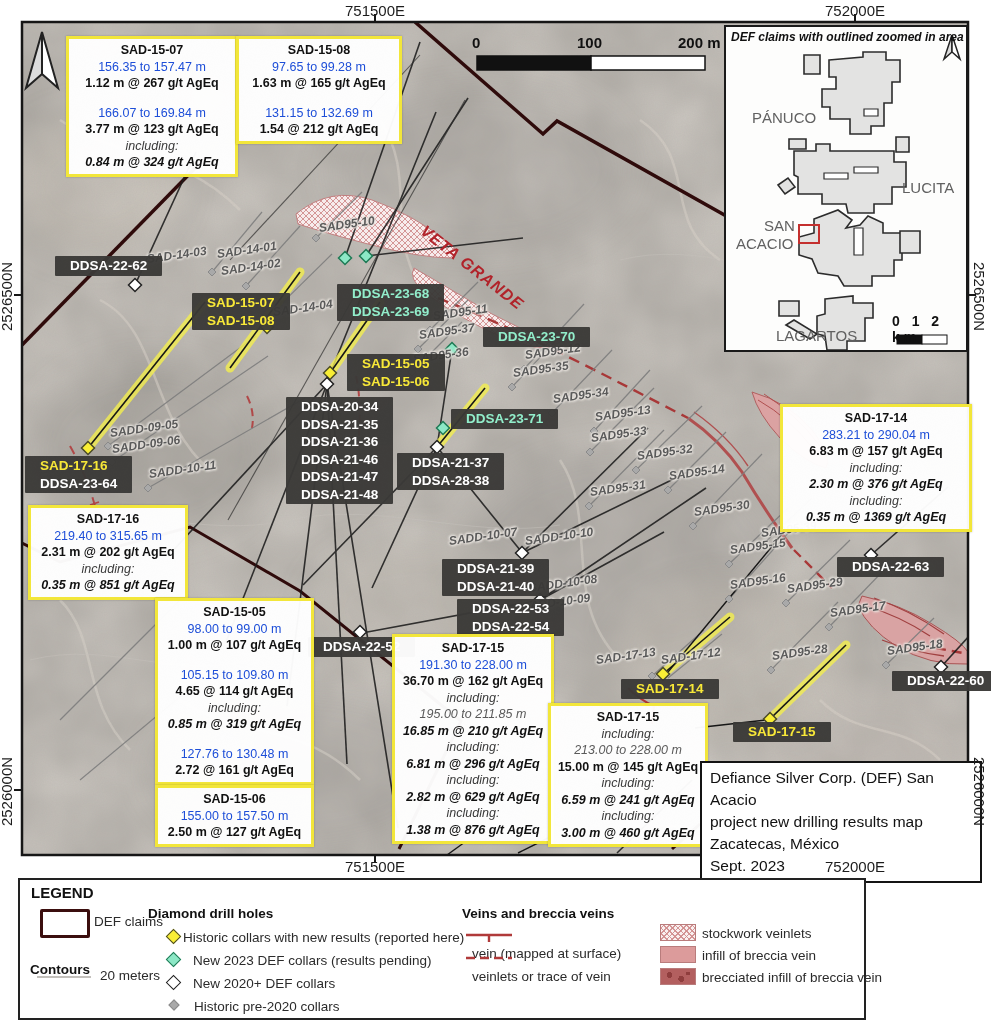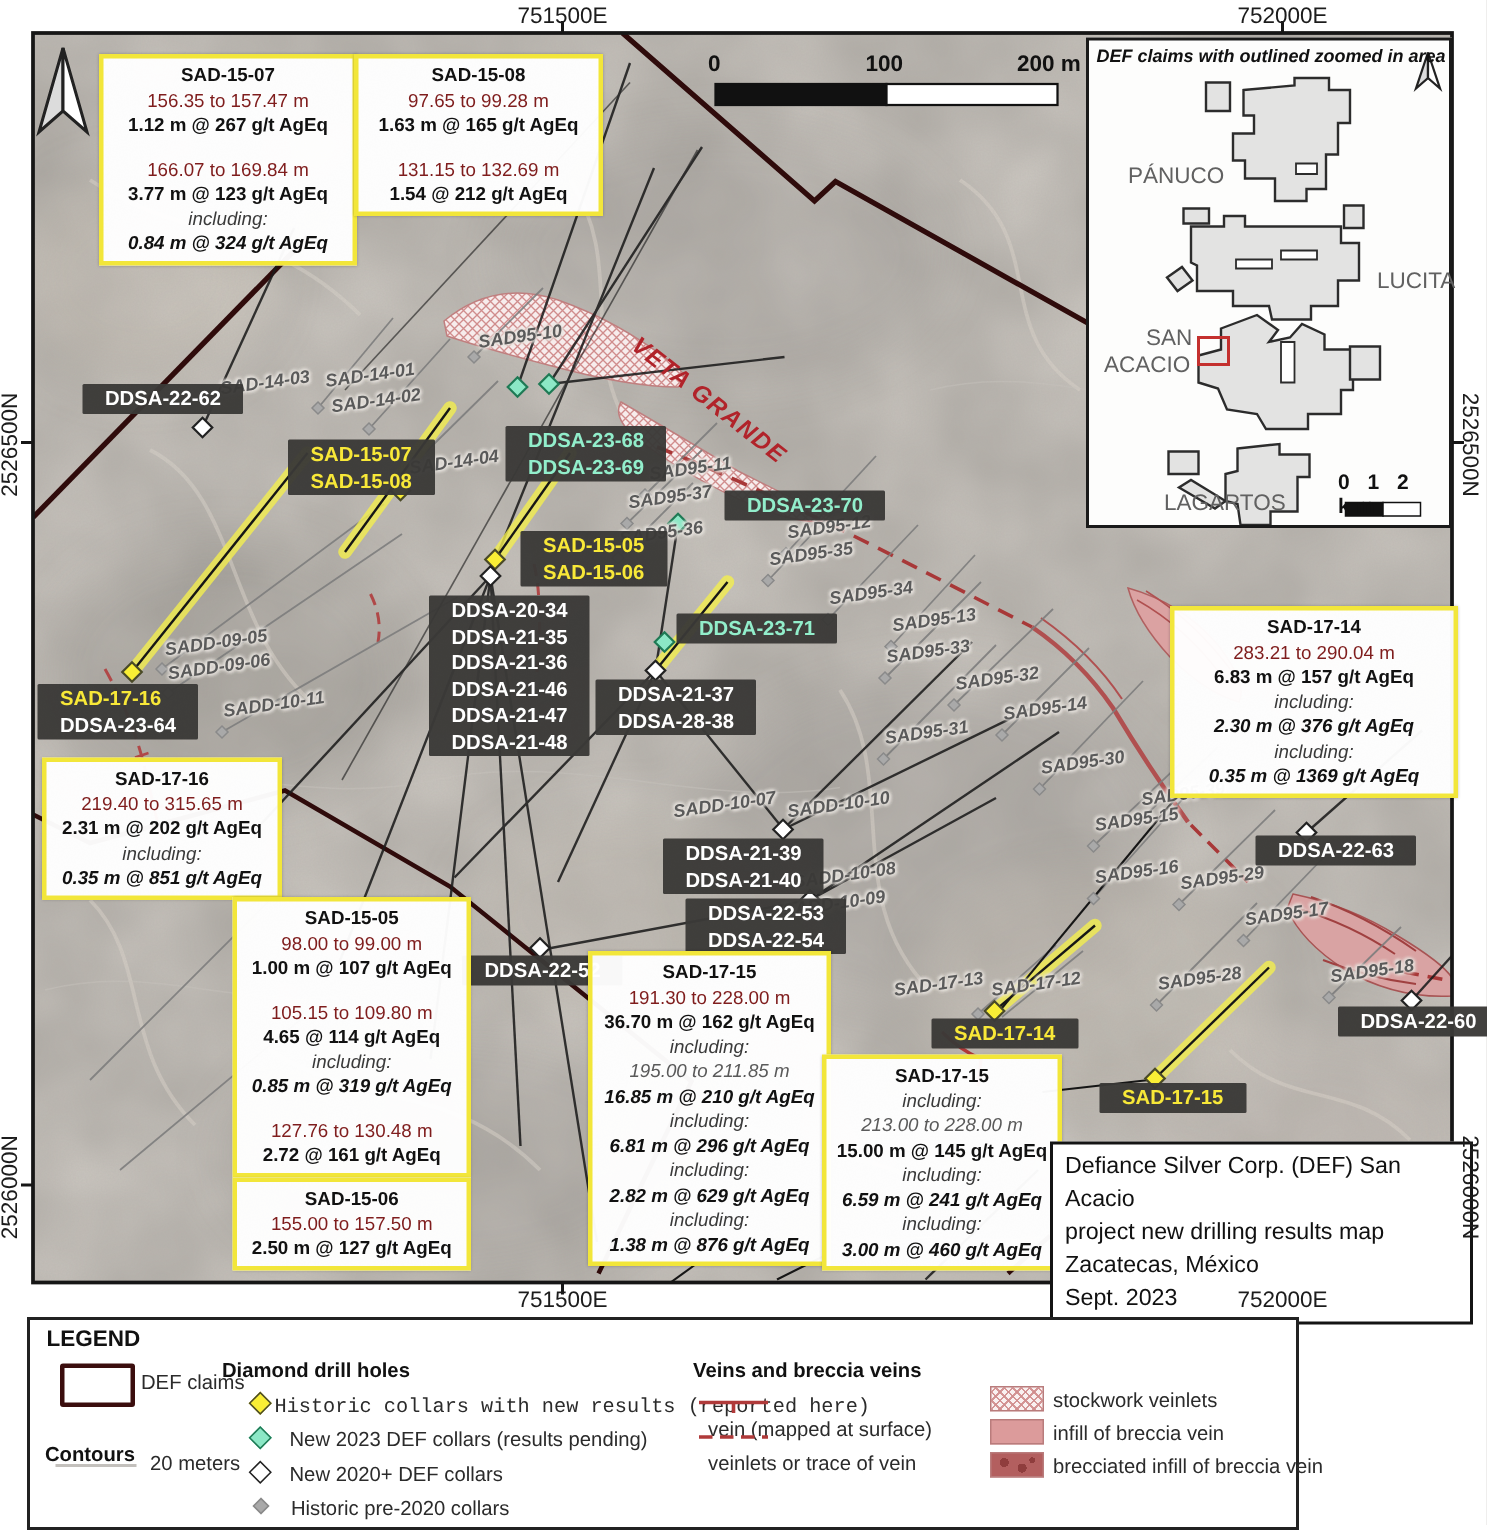--- a/index.html
+++ b/index.html
@@ -17,21 +17,21 @@
   .scale-num{position:absolute;z-index:2;font-size:15px;font-weight:bold;color:#111;}
   
   .map-label{z-index:3;background:rgba(58,57,55,.96);color:#fff;font-size:13.5px;font-weight:bold;line-height:1.3;padding:1px 15px;white-space:nowrap;border-radius:1px;}
   .ml-w{color:#ffffff;} .ml-y{color:#f8e838;} .ml-t{color:#92eecb;}
   
   .hist-label{z-index:2;font-size:12px;font-weight:bold;font-style:italic;color:#5a5a5a;white-space:nowrap;transform:rotate(-8deg);transform-origin:left bottom;
     text-shadow:0 0 3px #e8e4df,0 0 3px #e8e4df,1px 1px 2px #e8e4df,-1px -1px 2px #e8e4df;}
   
   .callout{z-index:4;background:rgba(255,255,255,.97);border:3px solid #f2e63a;text-align:center;font-size:12.5px;line-height:1.32;padding:3px 4px;color:#111;box-shadow:0 0 2px rgba(0,0,0,.25);}
   .co-title{font-weight:bold;}
-  .co-range{color:#7f1d1d;}
+  .co-range{color:#1d4ed8;}
   .co-rangei{color:#5a5a5a;font-style:italic;}
   .co-res{font-weight:bold;}
   .co-inc{font-style:italic;color:#3a3a3a;}
   .co-incres{font-weight:bold;font-style:italic;}
   .co-gap{height:13px;}
   
   .title-block{z-index:4;background:#fff;border:2px solid #141414;padding:4px 8px;font-size:15.5px;line-height:1.42;color:#111;width:262px;}
   
   .inset{z-index:5;left:724px;top:25px;width:244px;height:327px;background:#fdfdfc;border:2px solid #1a1a1a;box-sizing:border-box;}
   .inset-title{position:absolute;left:5px;top:3px;font-size:12px;font-weight:bold;font-style:italic;color:#111;z-index:2;}
@@ -529,37 +529,37 @@
         <polygon points="226,8 218,32 226,25" fill="#dcdcdc" stroke="#222" stroke-width="1.5"></polygon>
         <polygon points="226,8 234,32 226,25" fill="#fff" stroke="#222" stroke-width="1.5"></polygon>
       </g>
       <g>
         <rect x="171" y="308" width="25" height="9" fill="#111" stroke="#111"></rect>
         <rect x="196" y="308" width="25" height="9" fill="#fff" stroke="#111"></rect>
       </g>
     </svg>
     <div class="inset-title">DEF claims with outlined zoomed in area</div>
     <div class="inset-place" style="left:26px;top:82px;">PÁNUCO</div>
-    <div class="inset-place" style="left:192px;top:152px;">LUCITA</div>
+    <div class="inset-place" style="left:176px;top:152px;">LUCITA</div>
     <div class="inset-place" style="left:18px;top:190px;margin-left:20px;">SAN</div>
     <div class="inset-place" style="left:10px;top:208px;">ACACIO</div>
     <div class="inset-place" style="left:50px;top:300px;">LAGARTOS</div>
     <div class="inset-scale-text" style="left:166px;top:286px;">0 1 2 km</div>
   </div>
 
   <div class="abs legend">
     <div class="lg-title">LEGEND</div>
     <div class="lg-claims-swatch"></div>
     <div class="lg-text" style="left:74px;top:34px;">DEF claims</div>
     <div class="lg-text lg-bold" style="left:10px;top:82px;">Contours</div>
     <div class="lg-contour-line"></div>
     <div class="lg-text" style="left:80px;top:88px;">20 meters</div>
     <div class="lg-text lg-bold" style="left:128px;top:26px;">Diamond drill holes</div>
     <div id="ddh-items">
-        <div class="abs lg-row" style="left: 148px; top: 48px;"><span class="dm dm-yellow"></span><span class="lg-text" style="position: static; margin-left: 4px; font-family: Liberation Mono, monospace;">Historic collars with new results (reported here)</span></div>
+        <div class="abs lg-row" style="left: 148px; top: 48px;"><span class="dm dm-yellow"></span><span class="lg-text" style="position: static; margin-left: 4px;">Historic collars with new results (reported here)</span></div>
         <div class="abs lg-row" style="left: 148px; top: 71px;"><span class="dm dm-teal"></span><span class="lg-text" style="position: static; margin-left: 14px;">New 2023 DEF collars (results pending)</span></div>
         <div class="abs lg-row" style="left: 148px; top: 94px;"><span class="dm dm-white"></span><span class="lg-text" style="position: static; margin-left: 14px;">New 2020+ DEF collars</span></div>
         <div class="abs lg-row" style="left: 148px; top: 117px;"><span class="dm dm-gray"></span><span class="lg-text" style="position: static; margin-left: 14px;">Historic pre-2020 collars</span></div>
       </div>
     <div class="lg-text lg-bold" style="left:442px;top:26px;">Veins and breccia veins</div>
     <div id="vein-line-items">
         <div class="abs lg-row" style="left: 444px; top: 48px;"><svg width="50" height="16" style="vertical-align: middle;">
             <line x1="2" y1="7" x2="48" y2="7" stroke="#b03a3a" stroke-width="2.4"></line>
             <line x1="25" y1="7" x2="25" y2="14" stroke="#b03a3a" stroke-width="2.4"></line>
           </svg><span class="lg-text" style="position: static; margin-left: 8px;">vein (mapped at surface)</span></div>

